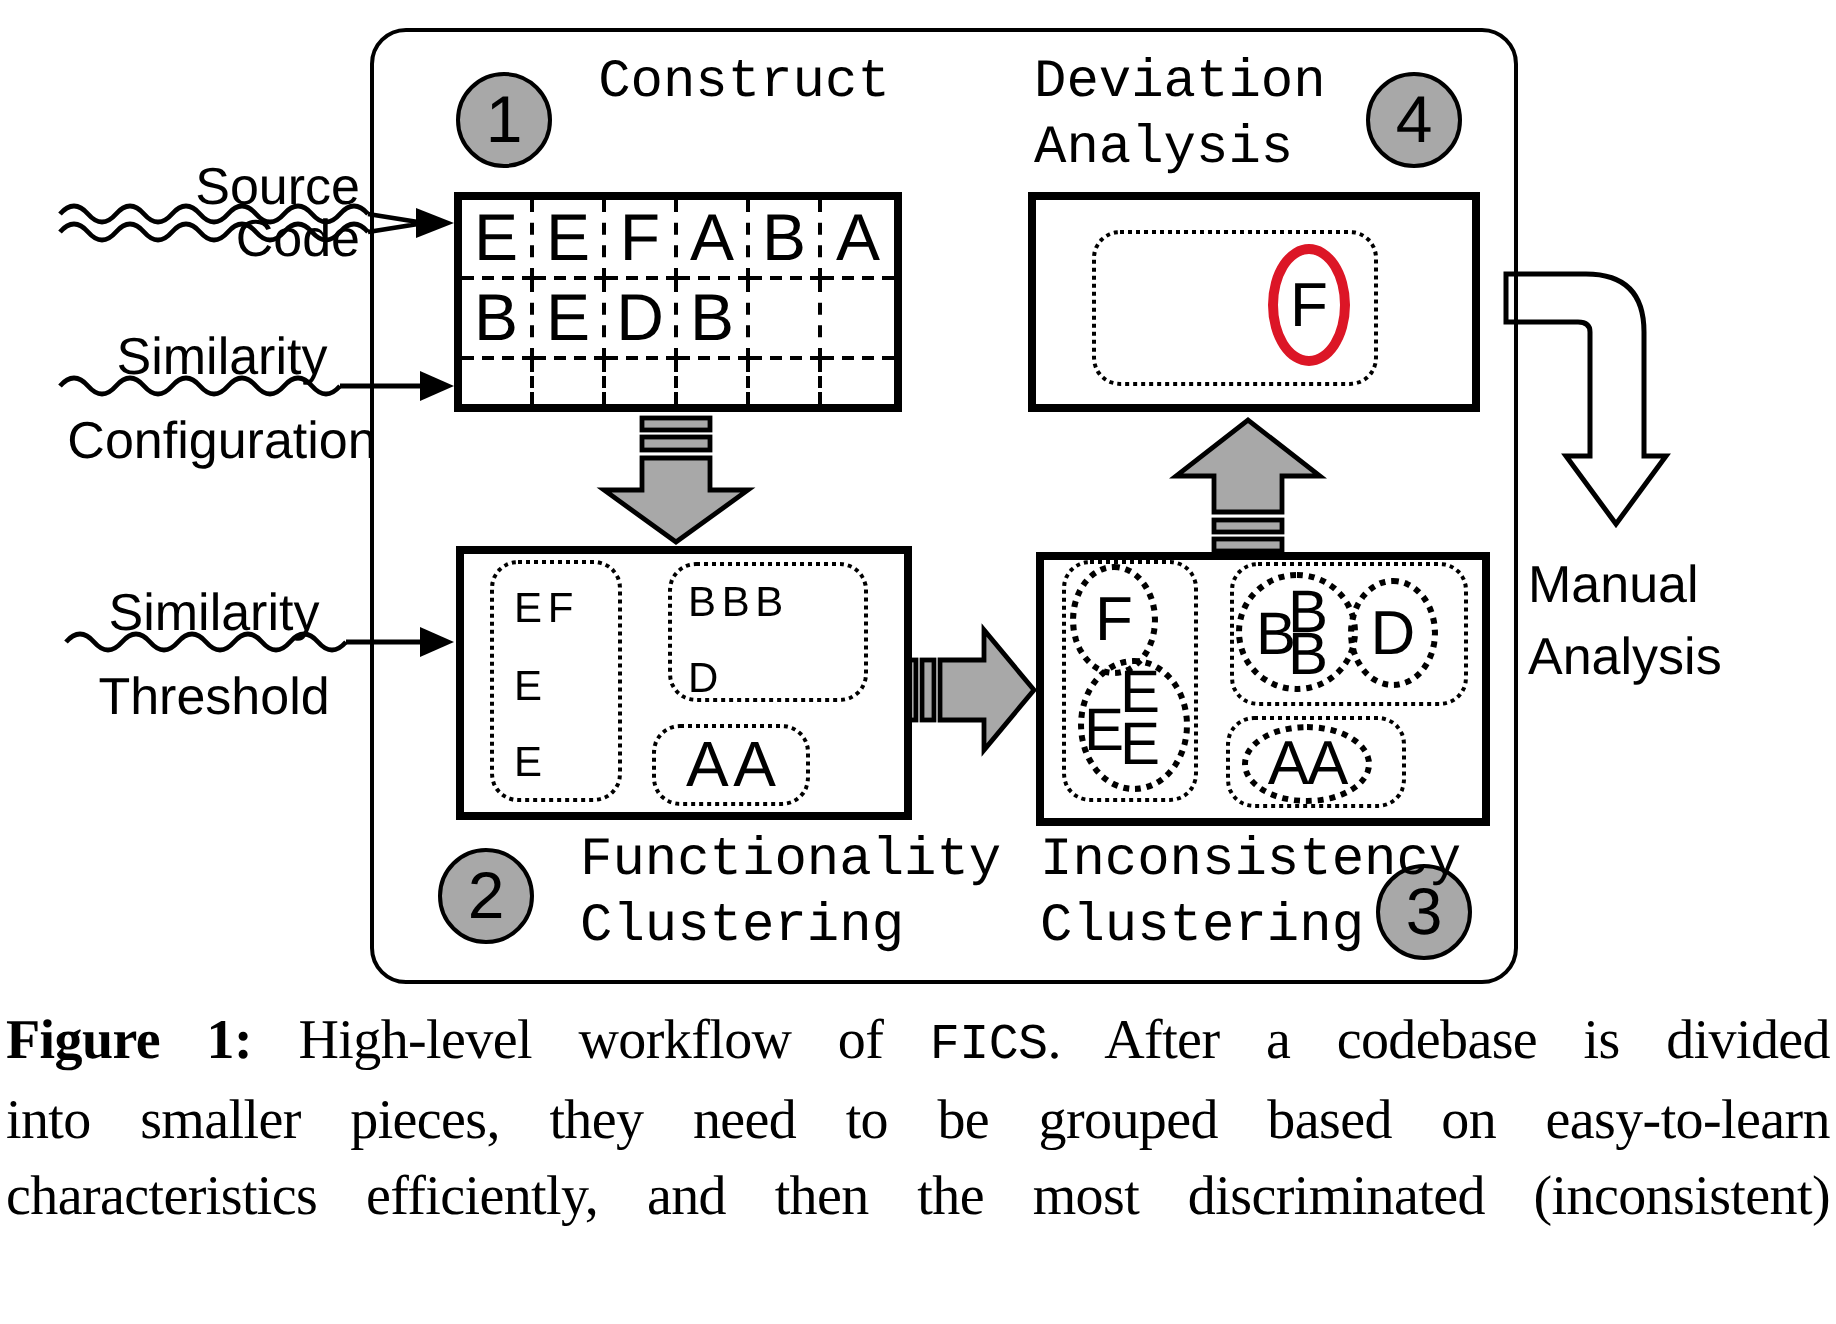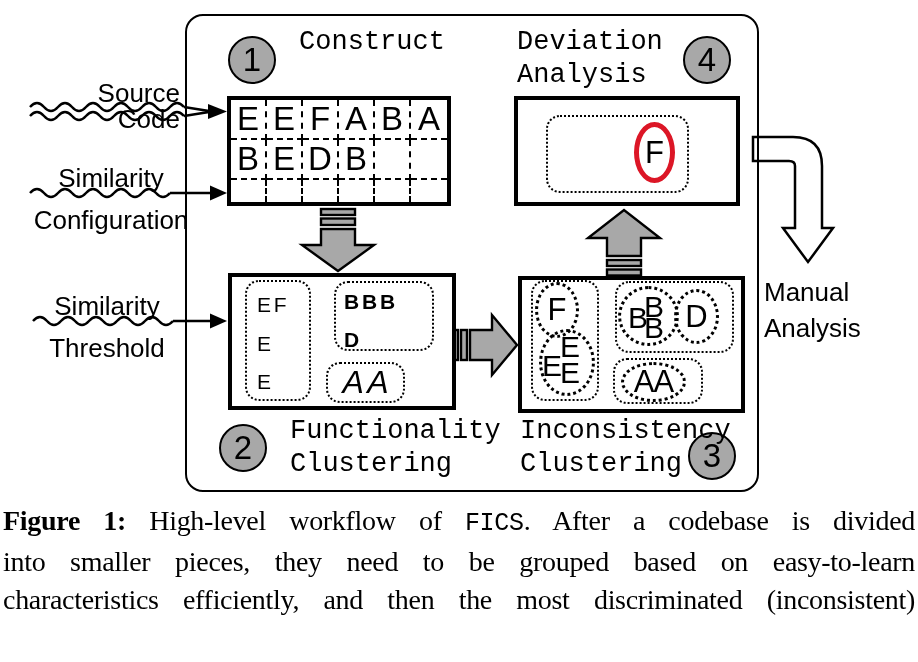--- a/index.html
+++ b/index.html
@@ -170,27 +170,27 @@
 
   <div class="box z3" style="left:228px;top:273px;width:228px;height:137px;box-sizing:border-box;"></div>
   <div class="group" style="left:245px;top:280px;width:66px;height:121px;">
     <div class="coltext" style="left:10px;top:4px;line-height:38.5px;">
       <div>E F</div>
       <div>E</div>
       <div>E</div>
     </div>
   </div>
   <div class="group" style="left:334px;top:281px;width:100px;height:70px;">
-    <div class="coltext" style="left:8px;top:0px;line-height:38px;font-weight:bold;">
+    <div class="coltext" style="left:8px;top:0px;line-height:38px;">
       <div>B B B</div>
       <div>D</div>
     </div>
   </div>
   <div class="group" style="left:326px;top:362px;width:79px;height:41px;display:flex;align-items:center;justify-content:center;">
-    <span style="font-size:32px;word-spacing:-3px;font-style:italic;">A A</span>
+    <span style="font-size:32px;word-spacing:-3px;">A A</span>
   </div>
 
   <div class="box z3" style="left:518px;top:276px;width:227px;height:137px;box-sizing:border-box;"></div>
   <div class="group" style="left:531px;top:280px;width:68px;height:121px;"></div>
   <div class="circle cc z4" style="left:535px;top:282px;width:44px;height:56px;">
     <span>F</span>
   </div>
   <div class="circle z4" style="left:539px;top:329px;width:56px;height:67px;">
     <span class="tl" style="left:0px;top:19px;">E</span>
     <span class="tl" style="left:18px;top:0px;">E</span>

